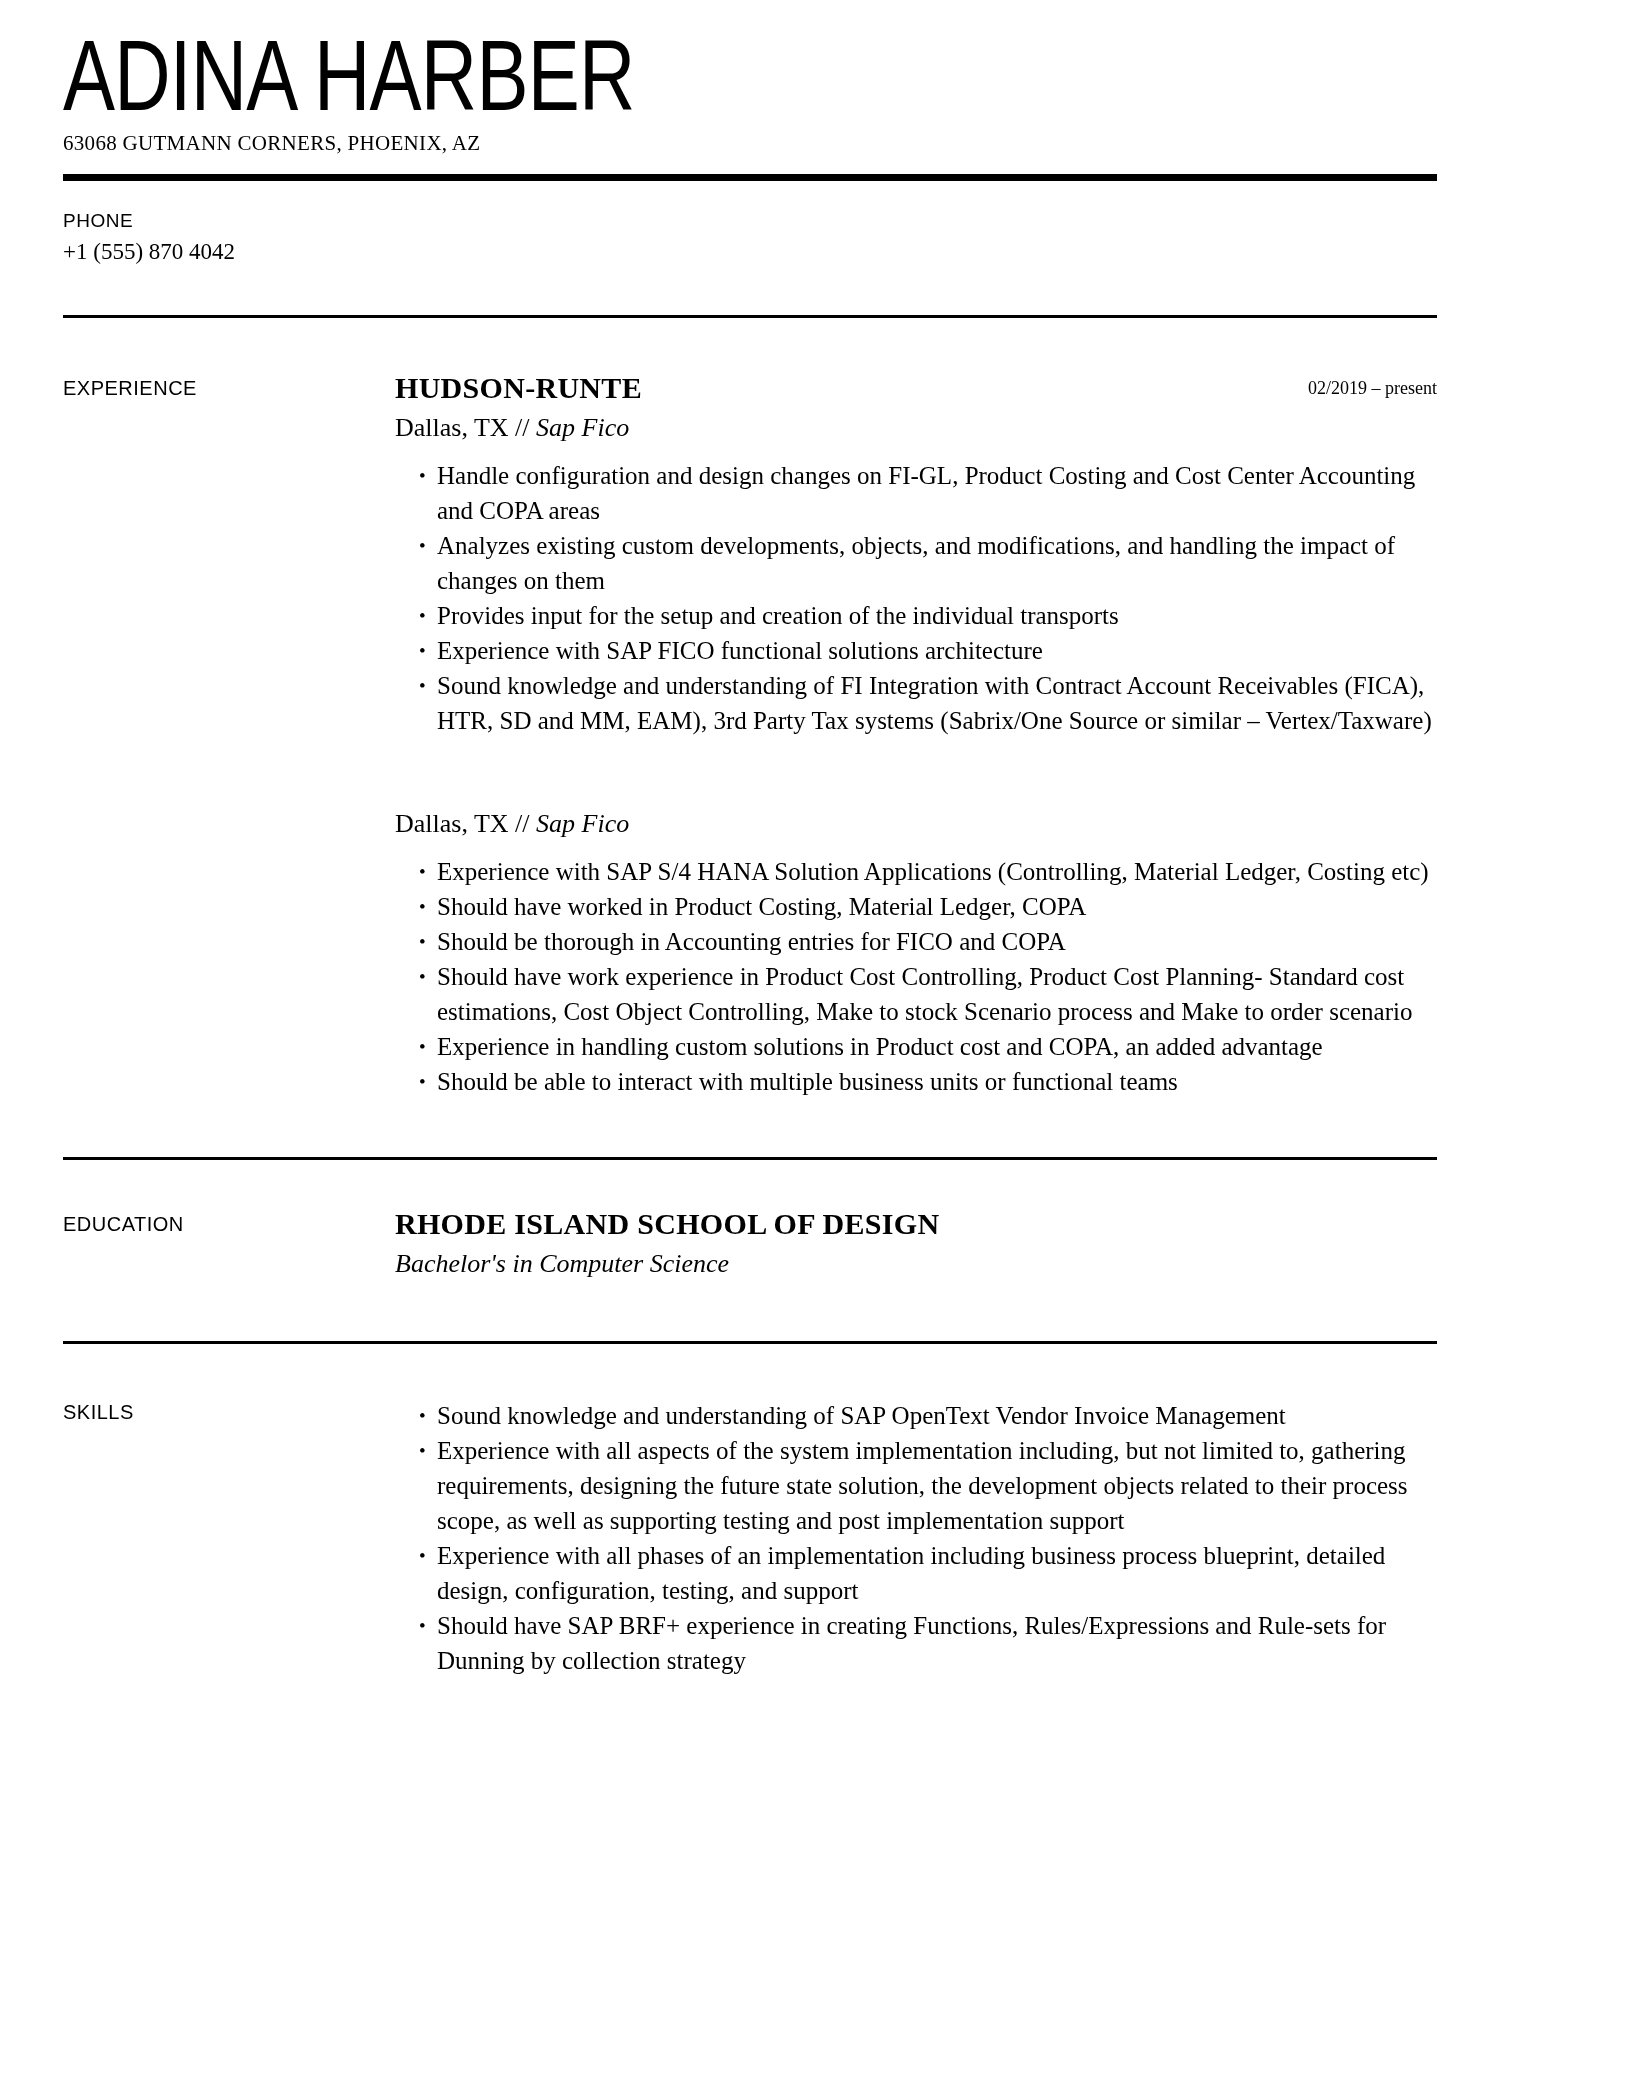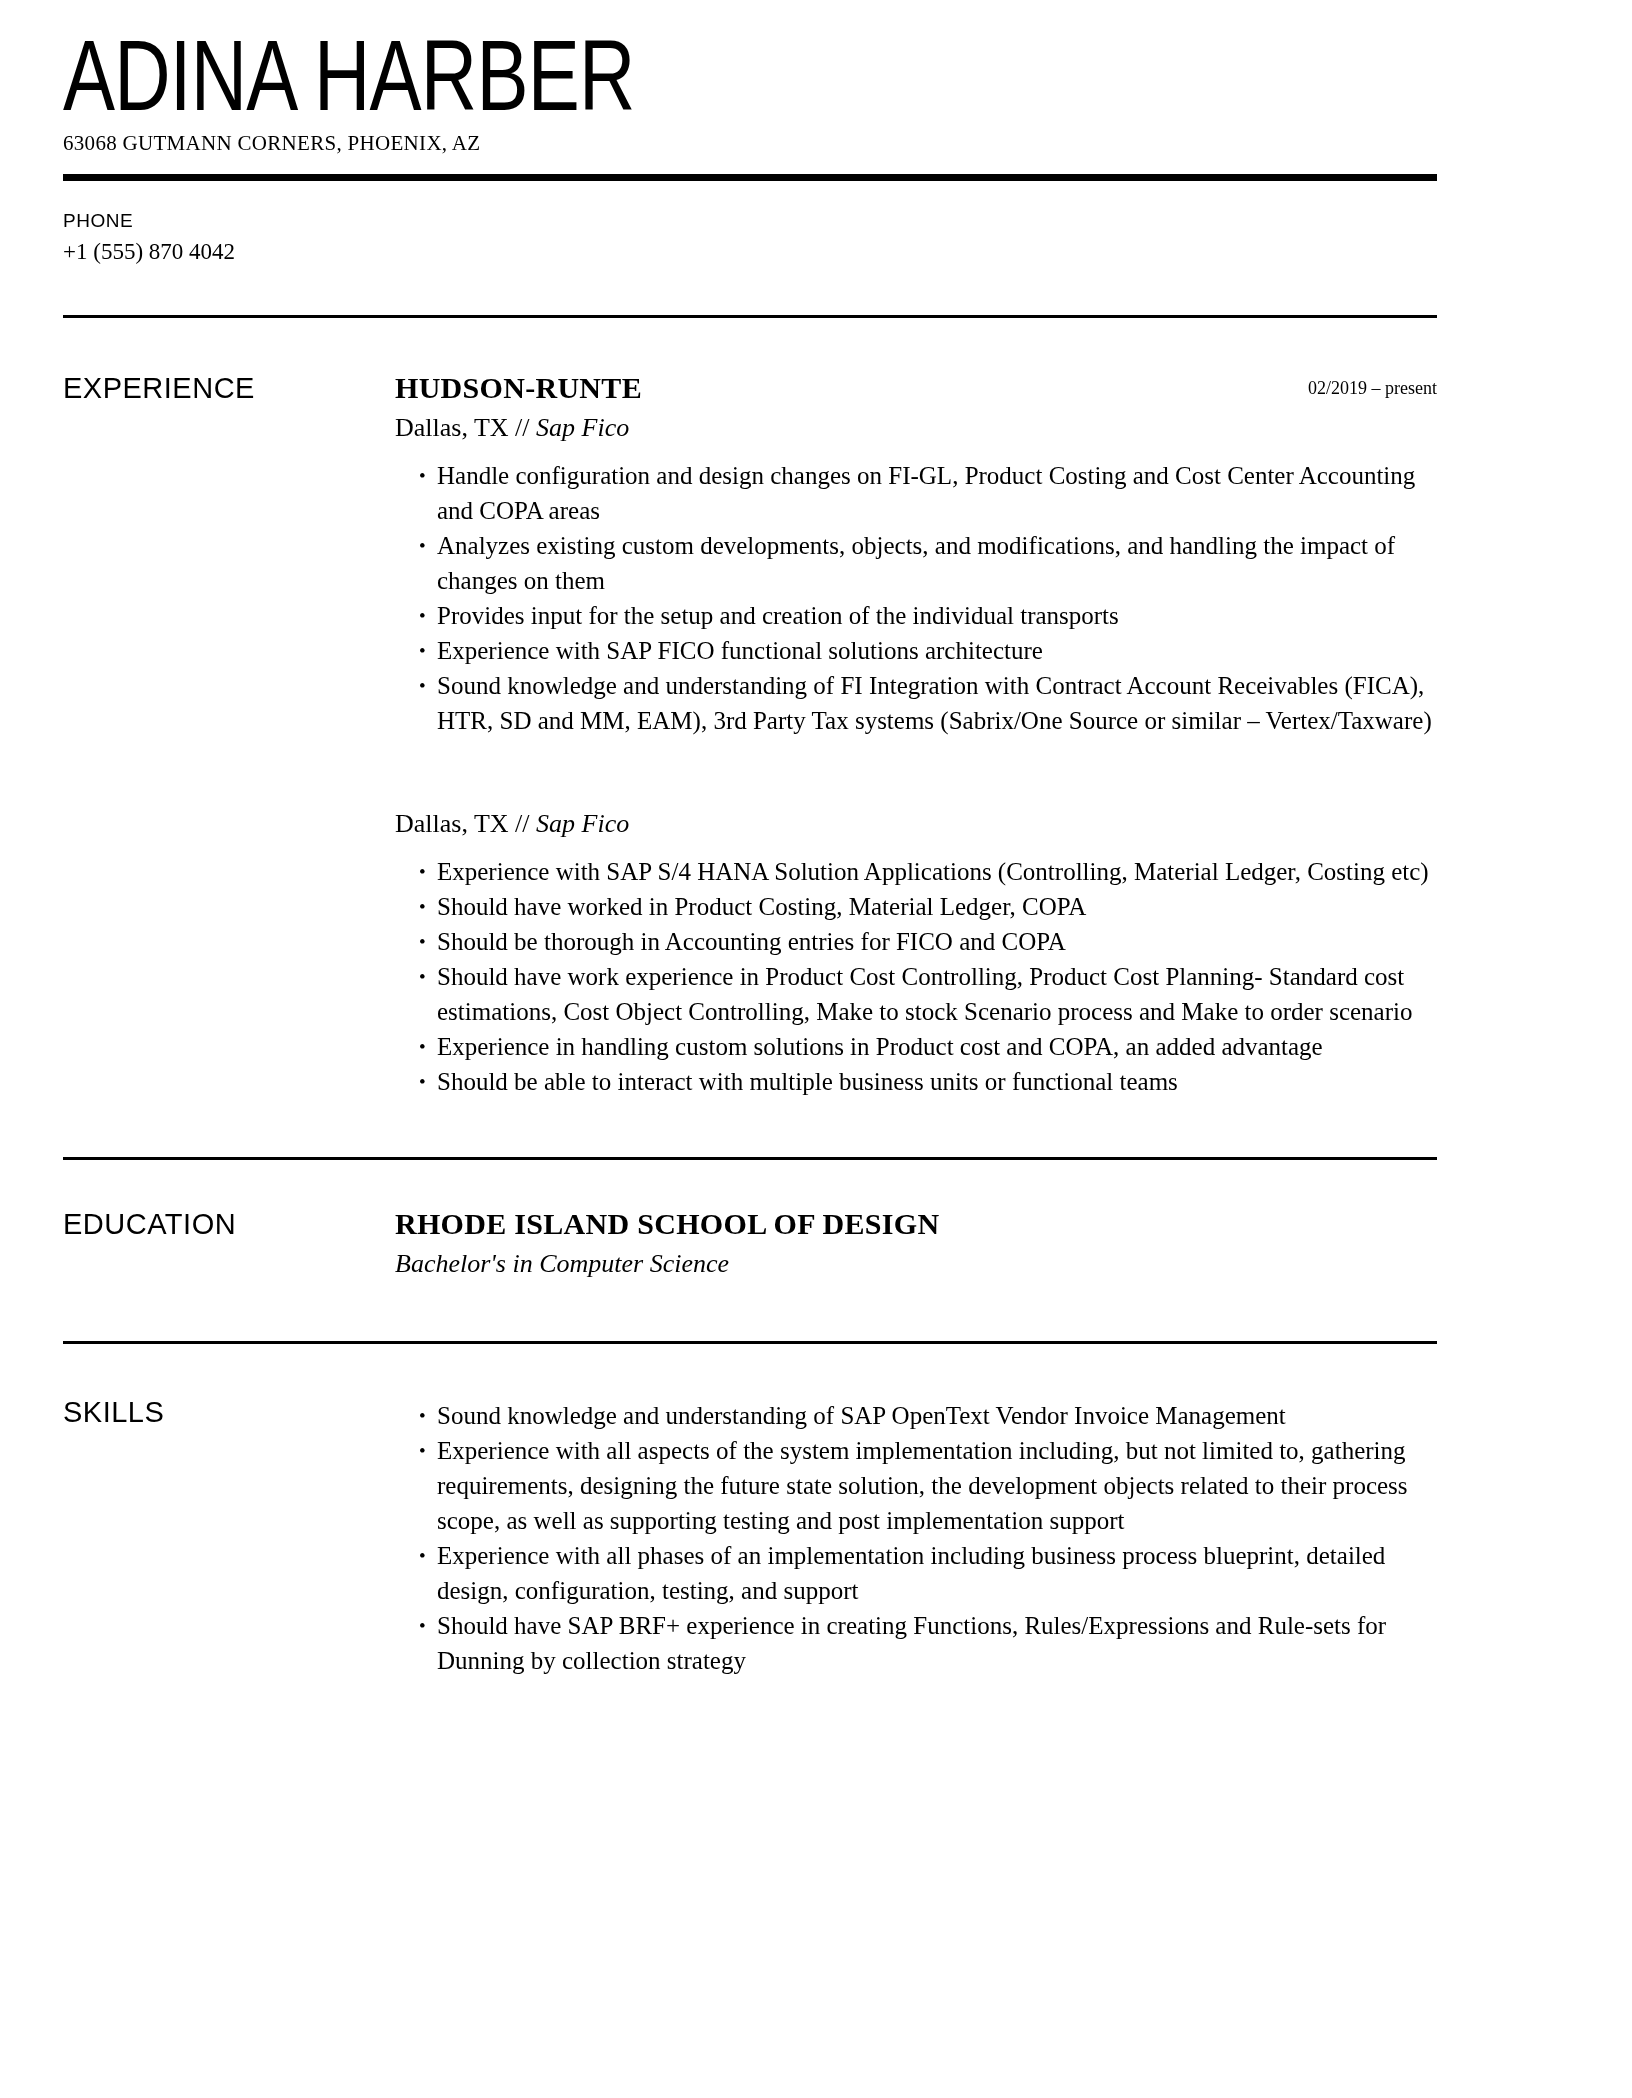--- a/index.html
+++ b/index.html
@@ -63,21 +63,21 @@
   }
 
   
   .section {
     display: grid;
     grid-template-columns: 332px 1fr;
     align-items: start;
   }
   .section-label {
     font-family: "Liberation Sans", sans-serif;
-    font-size: 29px;
+    font-size: 20px;
     line-height: 36px;
     letter-spacing: 0.5px;
   }
   .section-experience { margin-top: 52px; }
   .section-education  { margin-top: 46px; }
   .section-skills     { margin-top: 50px; }
 
   .rule-after-experience { margin-top: 58px; }
   .rule-after-education  { margin-top: 61px; }
 

